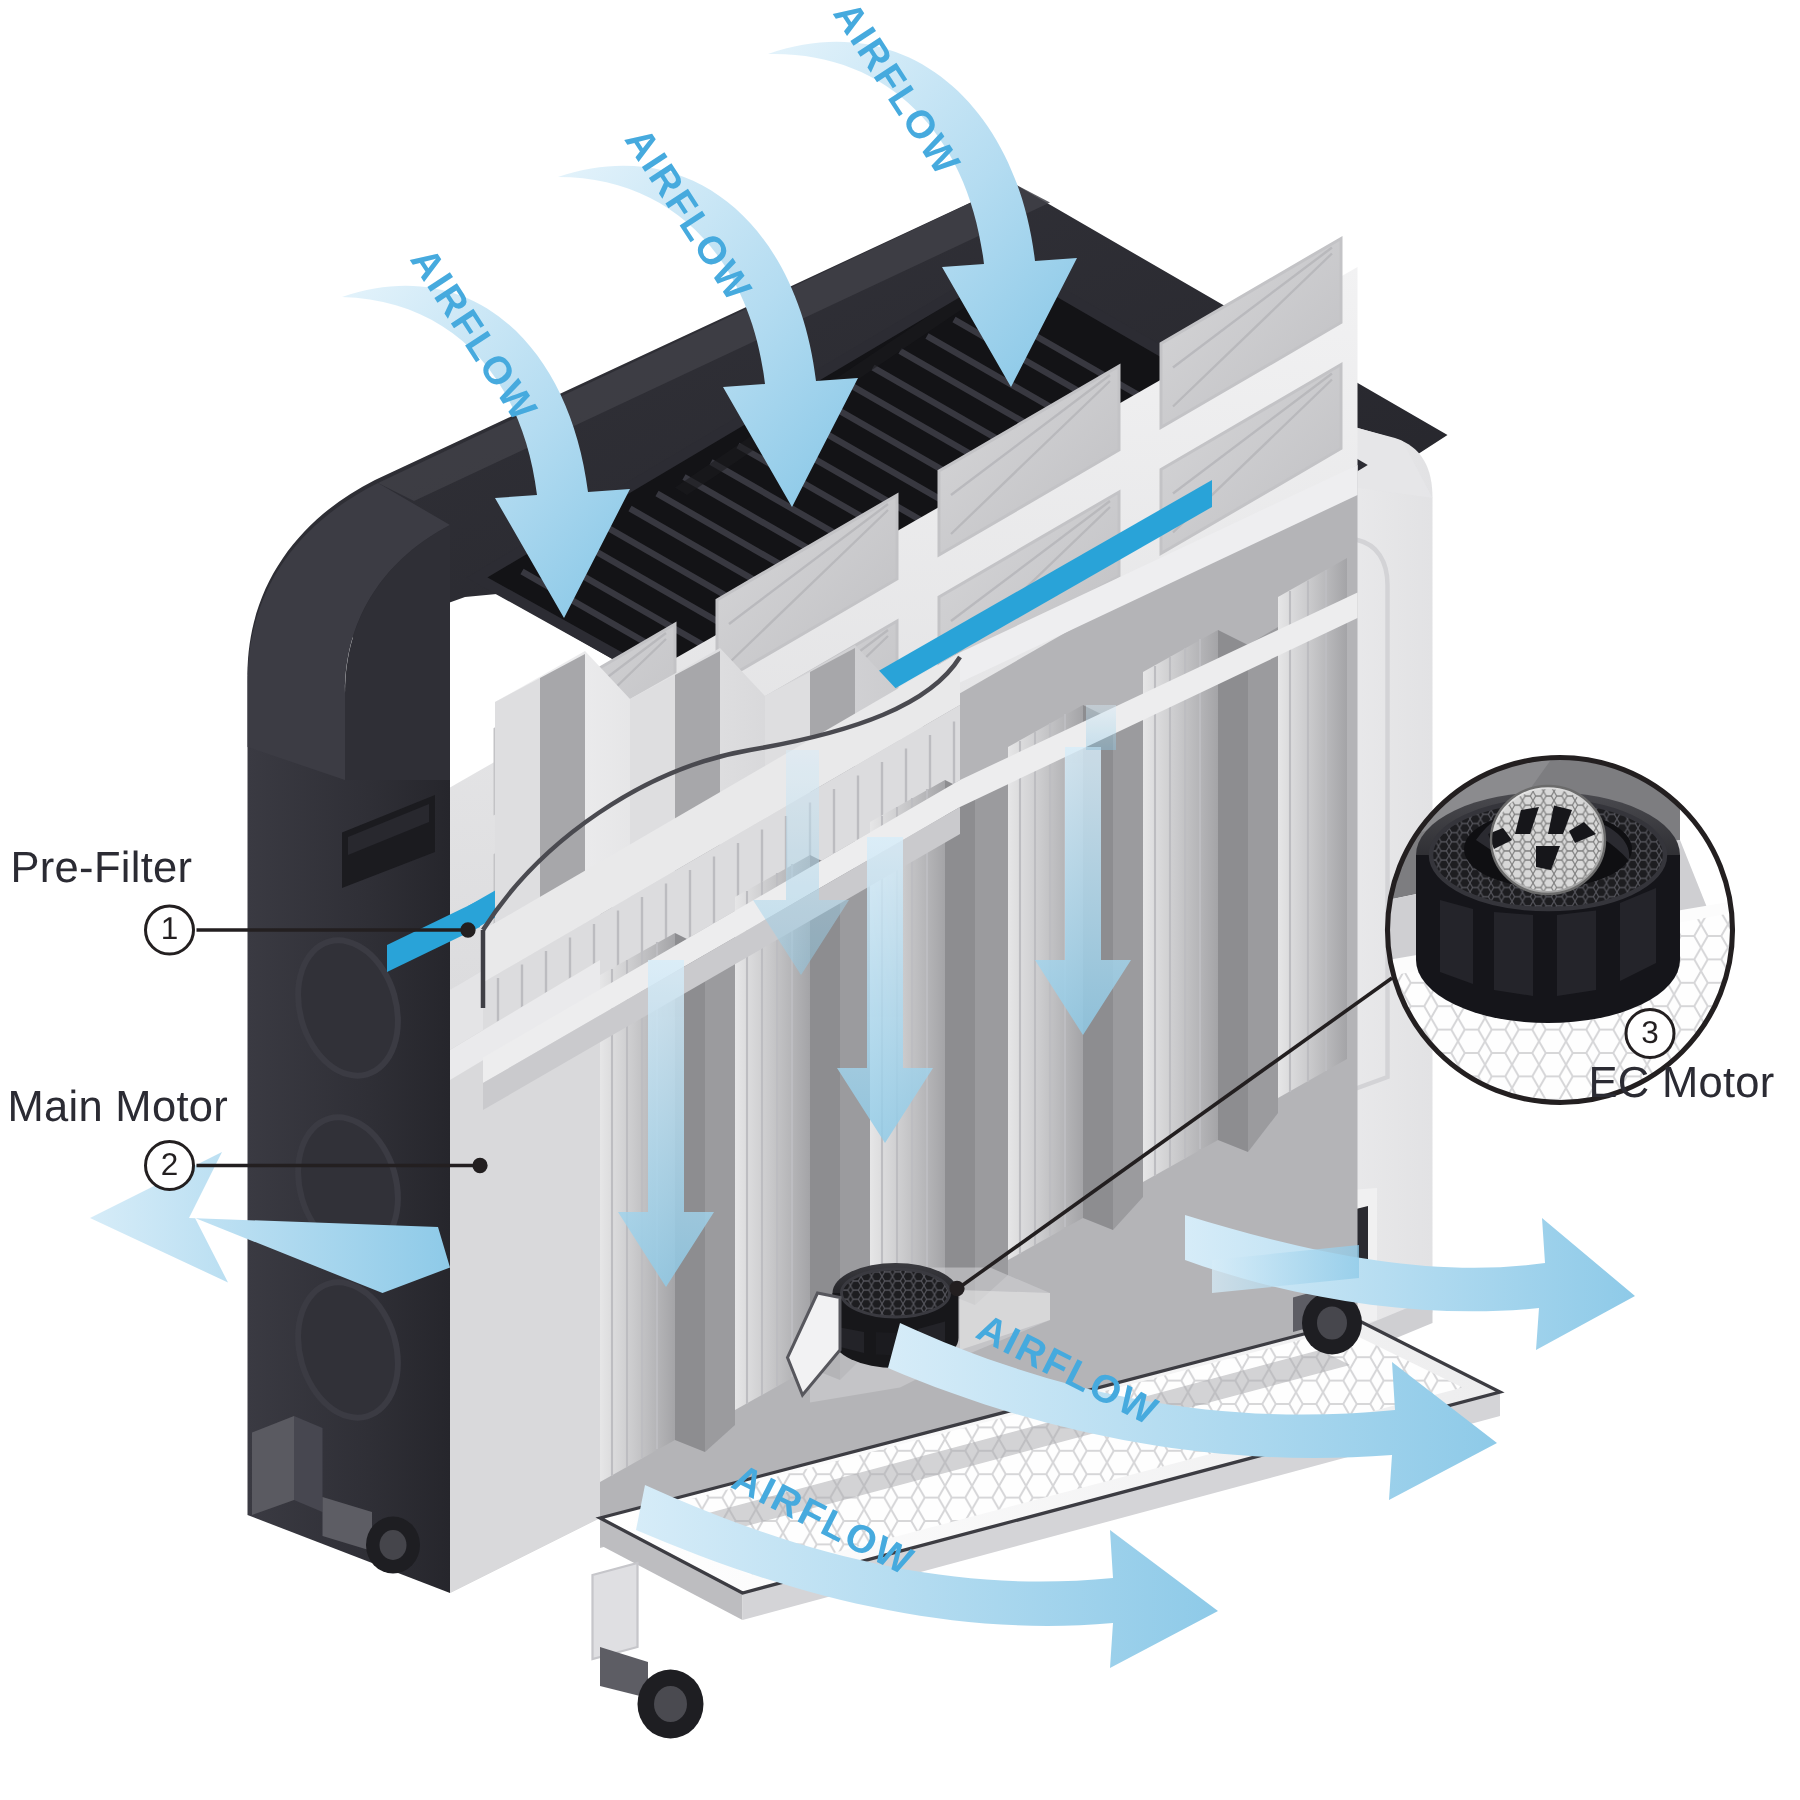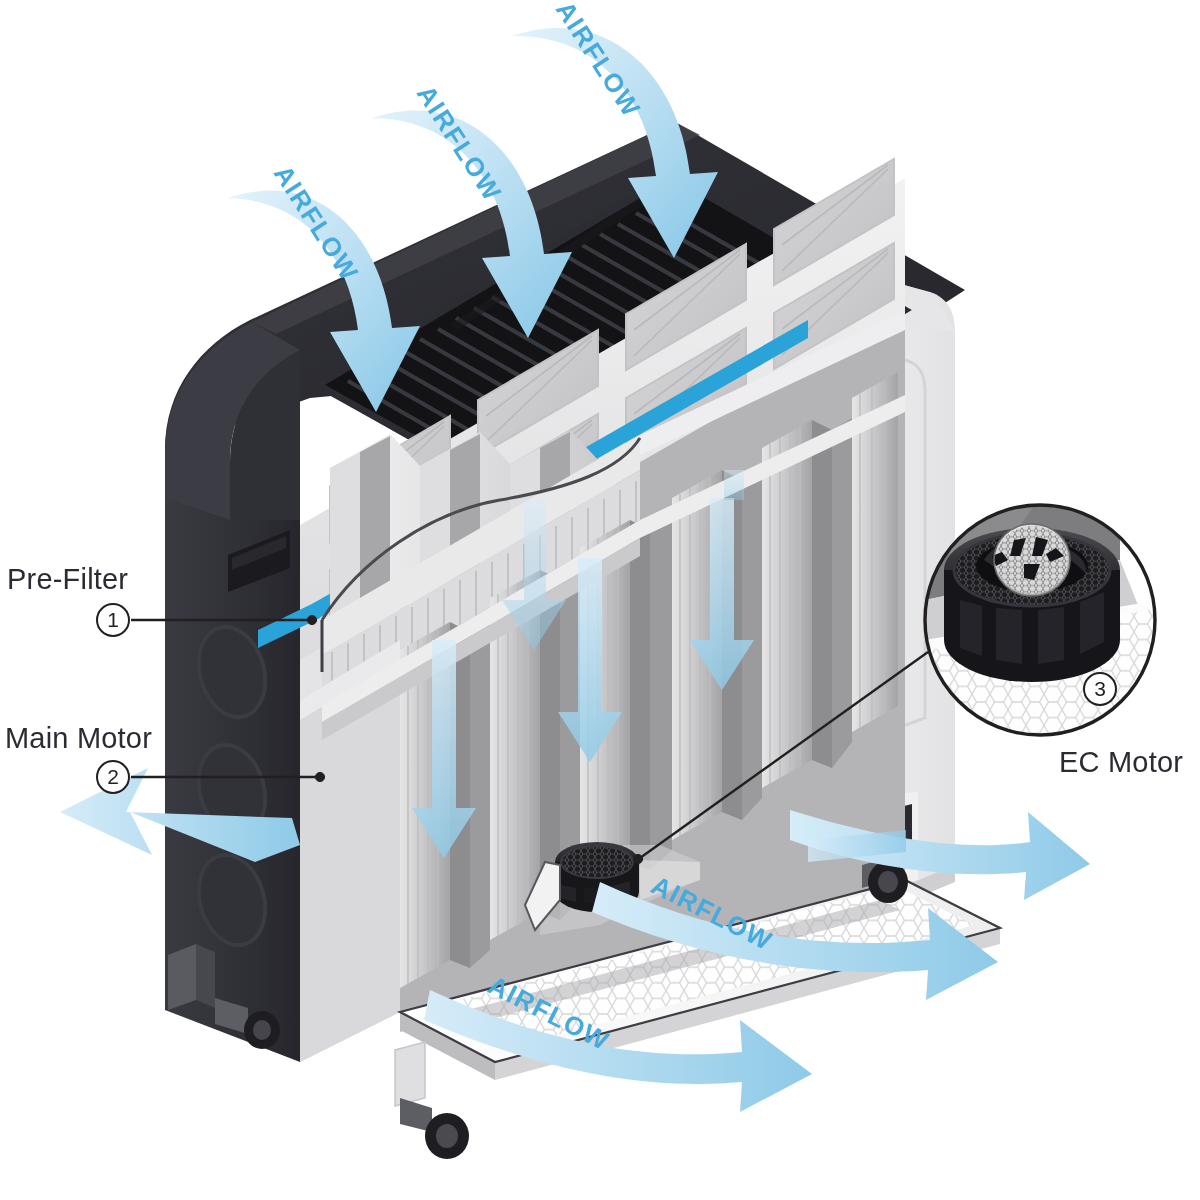--- a/index.html
+++ b/index.html
@@ -28,21 +28,21 @@
     font-family: "Liberation Sans", sans-serif;
     font-size: 29px;
     color: #2b2b33;
     letter-spacing: 0.2px;
     white-space: nowrap;
     line-height: 1;
     text-align: center;
   }
   #label-pre-filter { left: 7px;  top: 565px; }
   #label-main-filter { left: 5px; top: 724px; }
-  #label-ec-motor   { left: 1059px; top: 708px; margin-top: 40px; }
+  #label-ec-motor   { left: 1059px; top: 708px; }
   .badge {
     position: absolute;
     width: 34px;
     height: 34px;
     border-radius: 50%;
     border: 2.6px solid #231f20;
     background: #ffffff;
     color: #231f20;
     font-family: "Liberation Sans", sans-serif;
     font-size: 21px;

